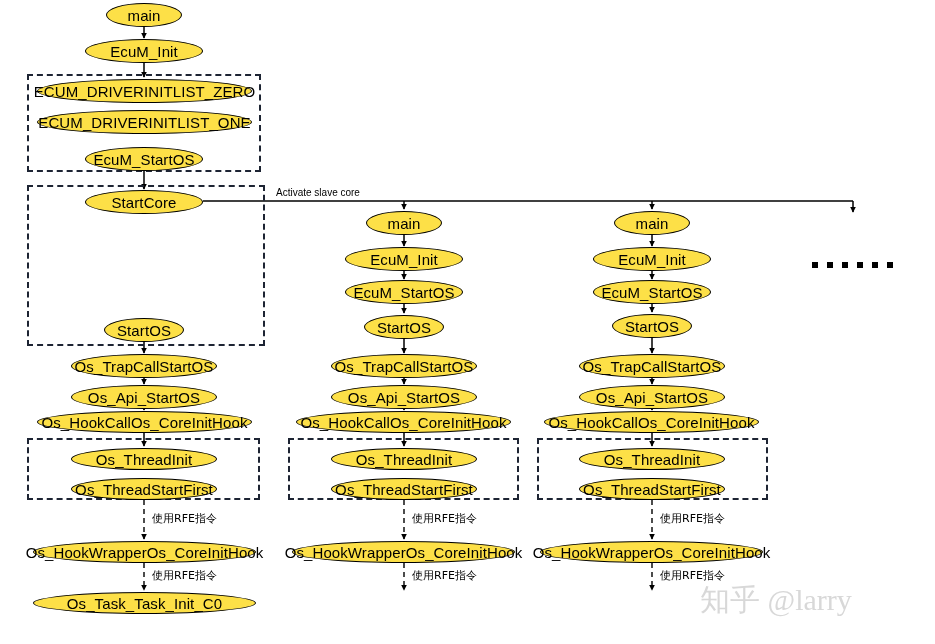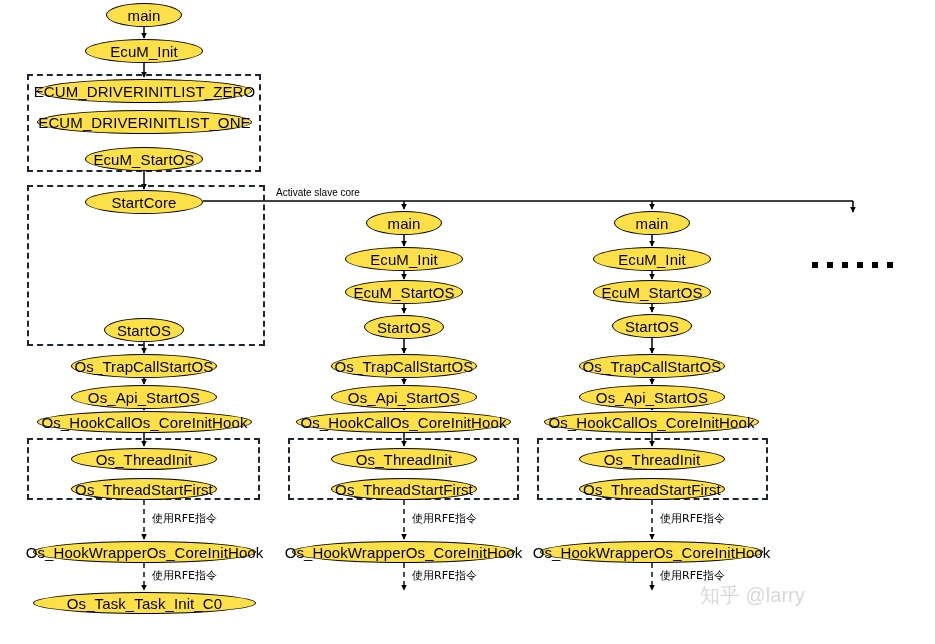--- a/index.html
+++ b/index.html
@@ -70,24 +70,24 @@
   }
   .ellipsis-dots i {
     display: block;
     width: 6px;
     height: 6px;
     background: #000000;
   }
   #watermark {
     position: absolute;
     color: #d8d8d8;
-    font-size: 20px;
-    line-height: 1;
-    white-space: nowrap;
-    font-family: Liberation Sans, sans-serif;
+    font-size: 30px;
+    line-height: 1;
+    white-space: nowrap;
+    font-family: Liberation Serif, serif;
     user-select: none;
   }
 </style>
 </head>
 <body>
 
 <div id="canvas">
 
   <svg id="svg-layer" viewBox="0 0 935 644" xmlns="http://www.w3.org/2000/svg">
     <defs>

